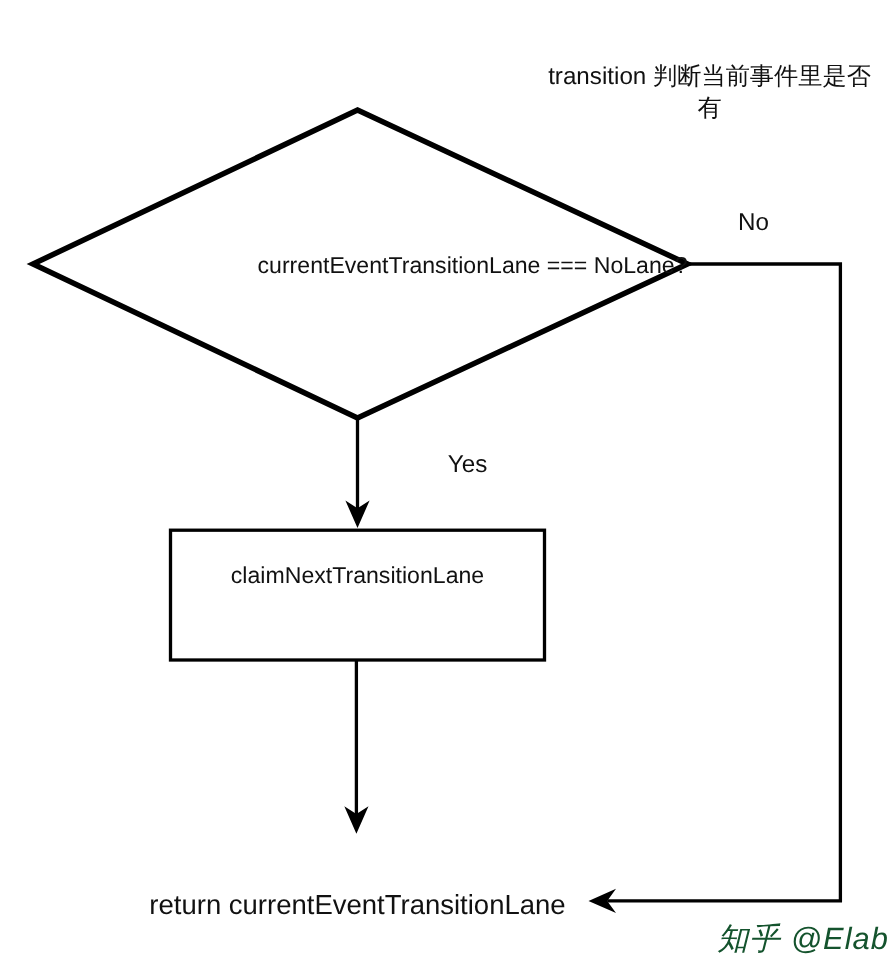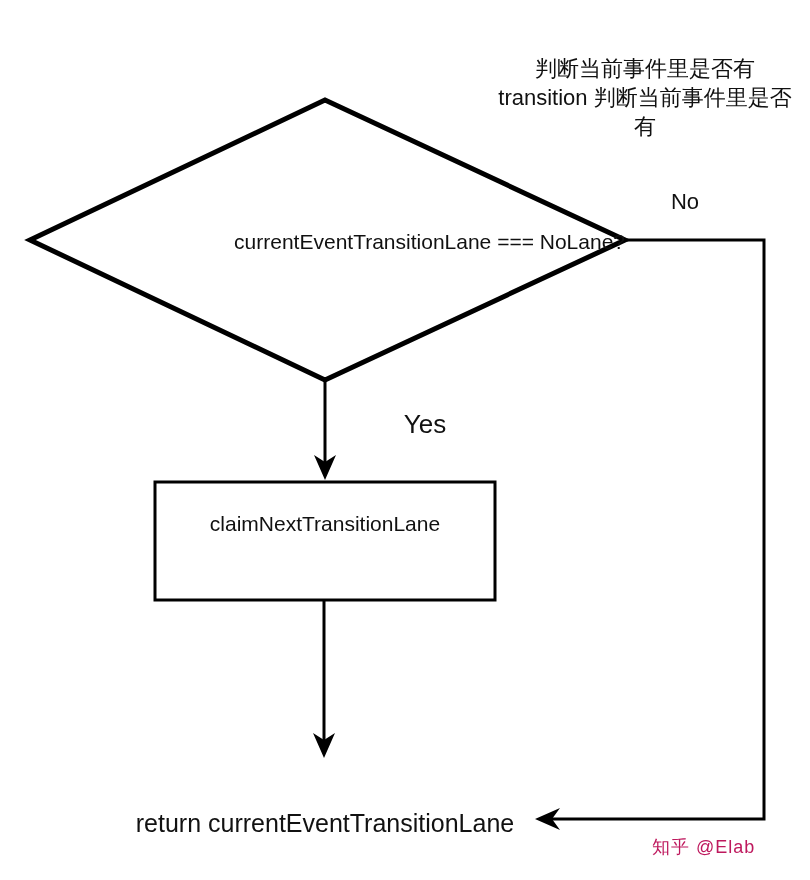--- a/index.html
+++ b/index.html
@@ -47,21 +47,21 @@
     top: 189px;
     width: 70px;
     text-align: center;
     font-size: 22px;
   }
   .yes-label {
     left: 390px;
     top: 409px;
     width: 70px;
     text-align: center;
-    font-size: 26px;
+    font-size: 22px;
   }
   .process-label {
     left: 155px;
     top: 482px;
     width: 340px;
     height: 84px;
     display: flex;
     align-items: center;
     justify-content: center;
     font-size: 21px;
@@ -70,24 +70,25 @@
     left: 100px;
     top: 809px;
     width: 450px;
     text-align: center;
     font-size: 25px;
   }
   .watermark {
     position: absolute;
     left: 652px;
     top: 835px;
-    font-size: 18px;
-    color: #be185d;
+    font-size: 28px;
+    color: #14532d;
     letter-spacing: 1px;
     white-space: nowrap;
+    font-style: italic;
   }
 </style>
 </head>
 <body>
 
 <div class="canvas">
 
   <svg width="810" height="880" viewBox="0 0 810 880">
 
     <polygon points="325,100 625,240 325,380 30,240" fill="#ffffff" stroke="#000000" stroke-width="5" stroke-linejoin="miter"></polygon>
@@ -98,21 +99,20 @@
     <line x1="325" y1="381" x2="325" y2="464" stroke="#000000" stroke-width="3"></line>
     <polygon points="325,480 314,455 325,462 336,455" fill="#000000"></polygon>
 
     <rect x="155" y="482" width="340" height="118" fill="#ffffff" stroke="#000000" stroke-width="3"></rect>
 
     <line x1="324" y1="600" x2="324" y2="742" stroke="#000000" stroke-width="3"></line>
     <polygon points="324,758 313,733 324,740 335,733" fill="#000000"></polygon>
   </svg>
 
   <div class="annotation">
-    <div>判断当前事件里是否有</div>
     <div>transition 判断当前事件里是否有</div>
   </div>
 
   <div class="label decision-label">currentEventTransitionLane === NoLane?</div>
 
   <div class="label no-label">No</div>
   <div class="label yes-label">Yes</div>
 
   <div class="label process-label">claimNextTransitionLane</div>
 

